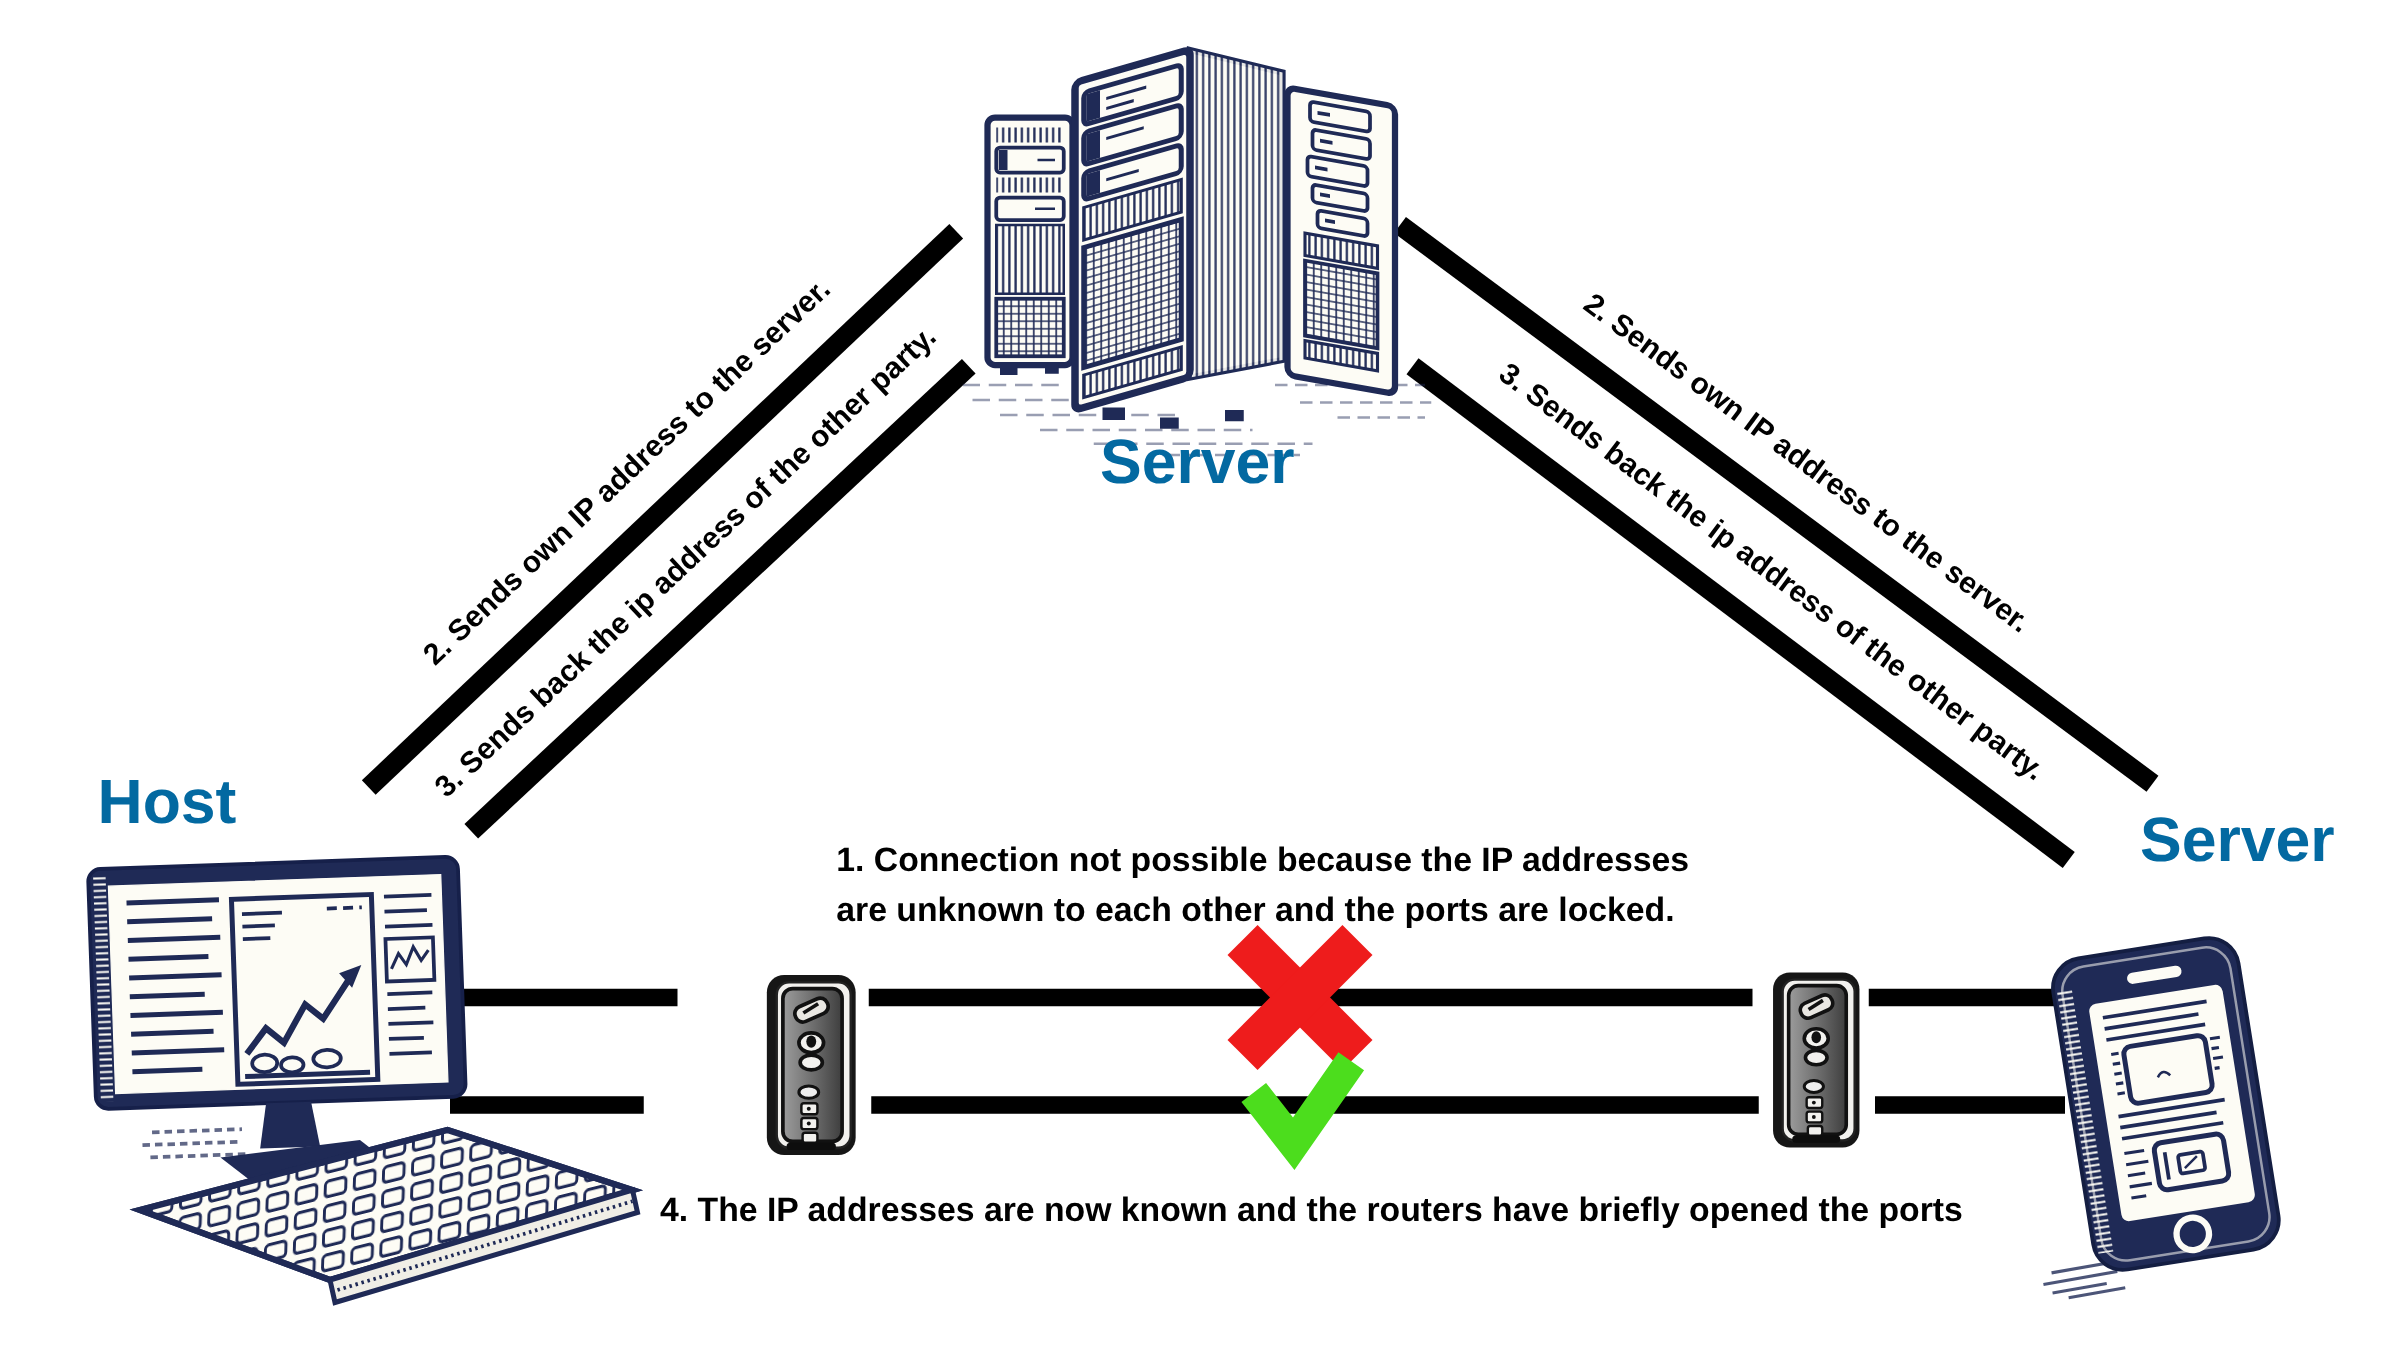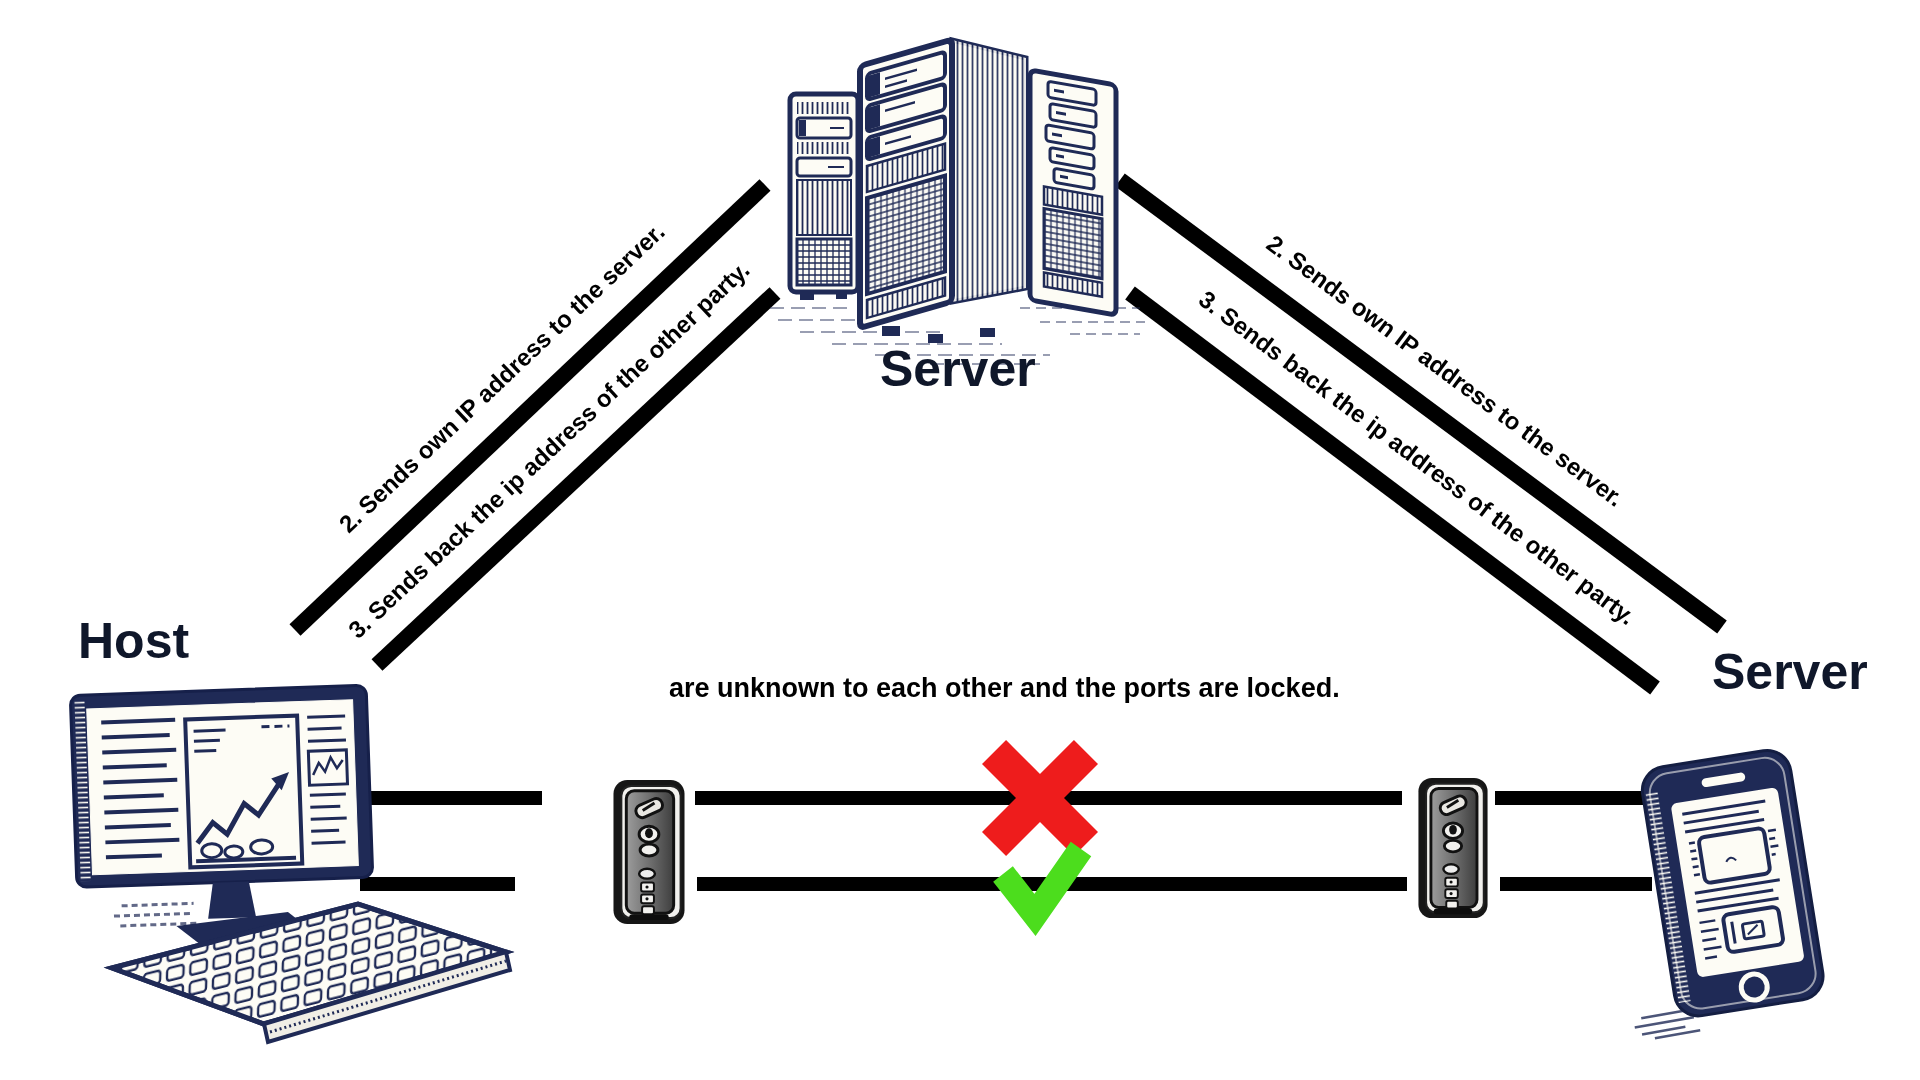--- a/index.html
+++ b/index.html
@@ -1,19 +1,19 @@
 <!DOCTYPE html>
 <html><head>
 <meta charset="utf-8">
 <style>
   html,body{margin:0;padding:0;background:#fff;}
   #stage{position:relative;width:1920px;height:1080px;background:#ffffff;
          font-family:"Liberation Sans",sans-serif;overflow:hidden;}
   .abs{position:absolute;}
-  .node-label{font-weight:bold;font-size:50px;color:#0f172a;white-space:nowrap;}
+  .node-label{font-weight:bold;font-size:50px;color:#0369a1;white-space:nowrap;}
   .flow-label{font-weight:bold;font-size:24px;color:#000;white-space:nowrap;
               transform-origin:center center;}
   .caption{font-weight:bold;font-size:27px;line-height:40px;color:#000;white-space:nowrap;}
   svg{display:block;}
 </style>
 </head>
 <body>
 
 <div id="stage">
 
@@ -210,18 +210,20 @@
   <div class="abs node-label" style="left:78px;top:612px">Host</div>
   <div class="abs node-label" style="left:880px;top:340px">Server</div>
   <div class="abs node-label" style="left:1712px;top:643px">Server</div>
 
   <div class="abs flow-label" style="left:502px;top:378px;transform:translate(-50%,-50%) rotate(-43.4deg)">2. Sends own IP address to the server.</div>
   <div class="abs flow-label" style="left:549px;top:450px;transform:translate(-50%,-50%) rotate(-43.1deg)">3. Sends back the ip address of the other party.</div>
   <div class="abs flow-label" style="left:1445px;top:371px;transform:translate(-50%,-50%) rotate(36.6deg)">2. Sends own IP address to the server.</div>
   <div class="abs flow-label" style="left:1417px;top:458px;transform:translate(-50%,-50%) rotate(36.9deg)">3. Sends back the ip address of the other party.</div>
 
   <div class="abs caption" style="left:669px;top:668px">
+    <div>1. Connection not possible because the IP addresses</div>
     <div>are unknown to each other and the ports are locked.</div>
   </div>
   <div class="abs caption" style="left:528px;top:948px">
+    <div>4. The IP addresses are now known and the routers have briefly opened the ports</div>
   </div>
 
 </div>
 
 </body></html>

